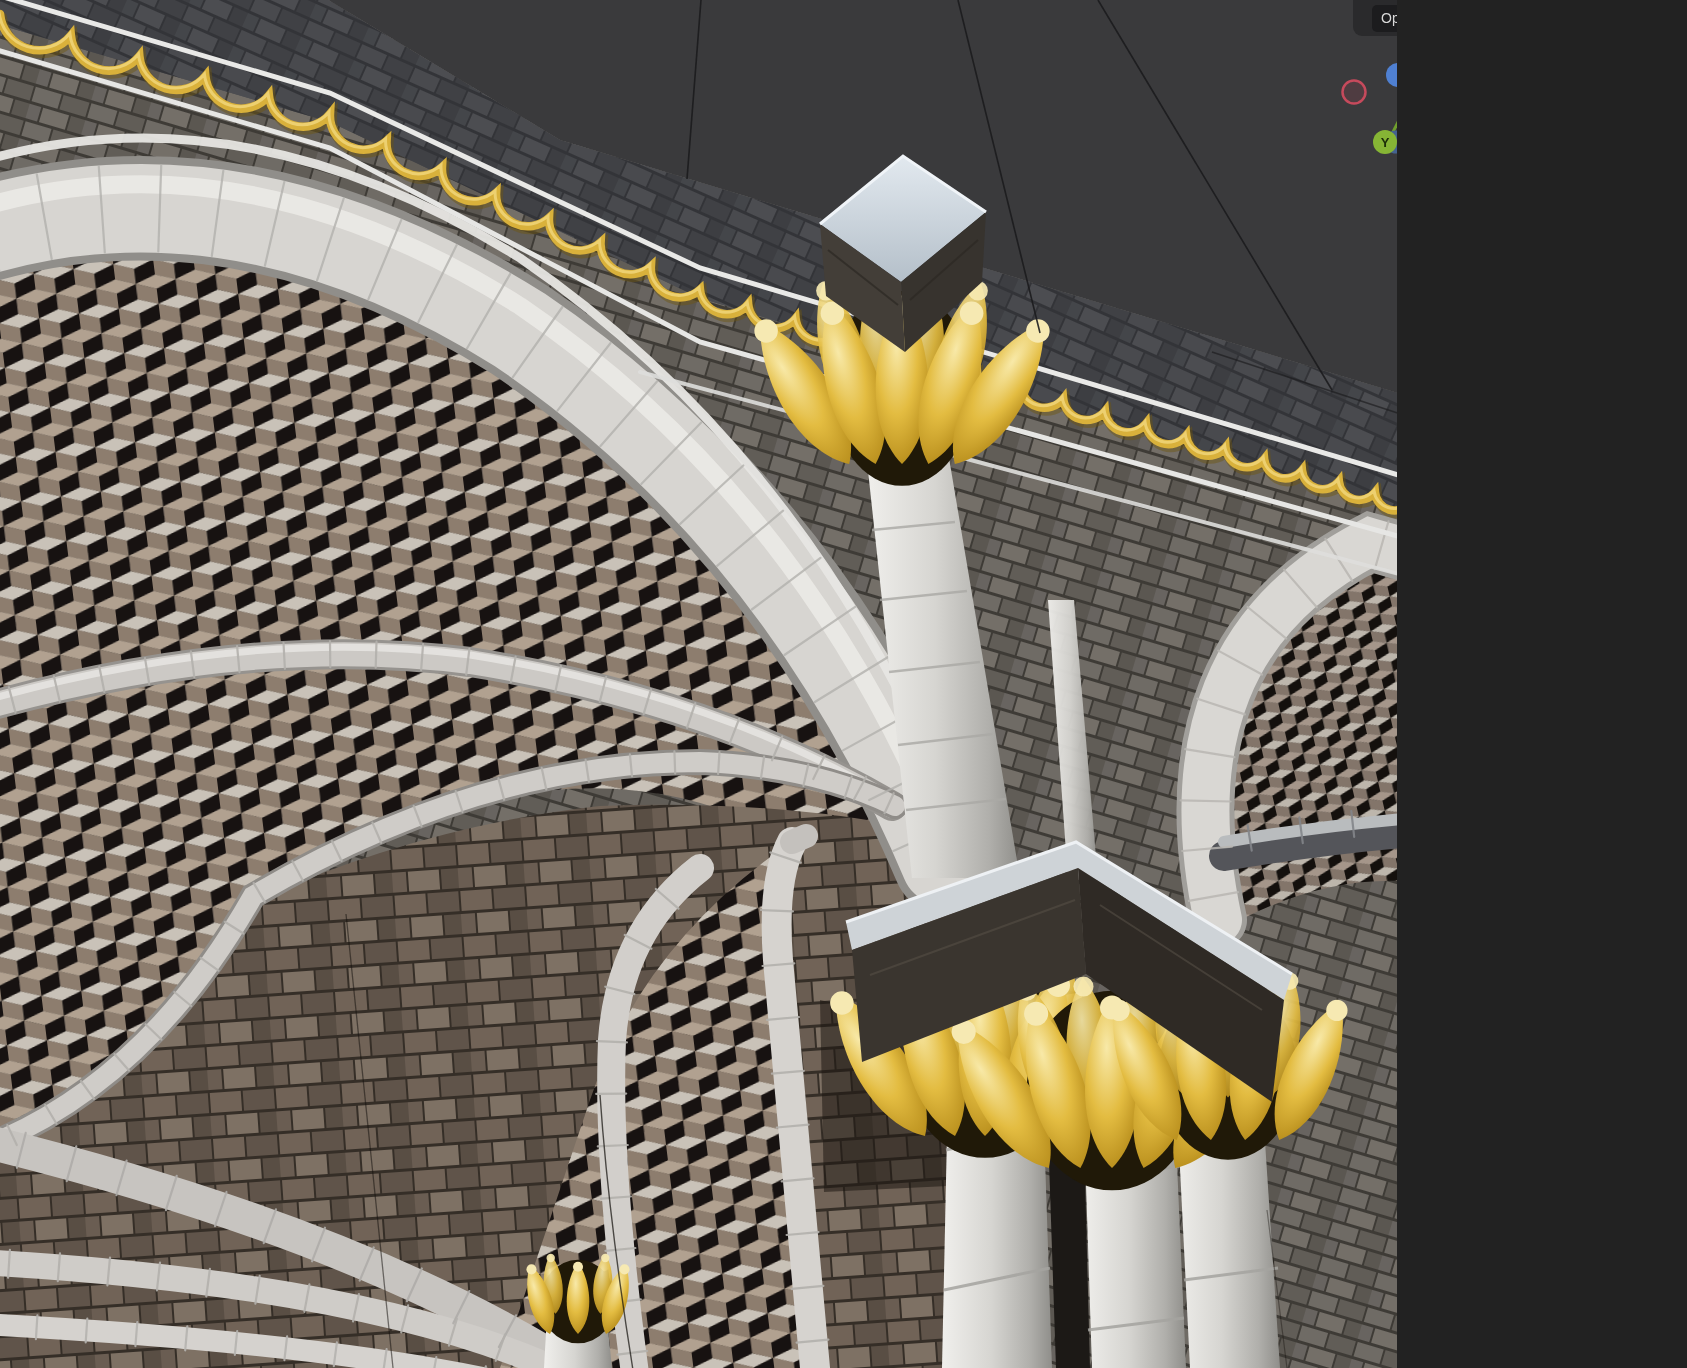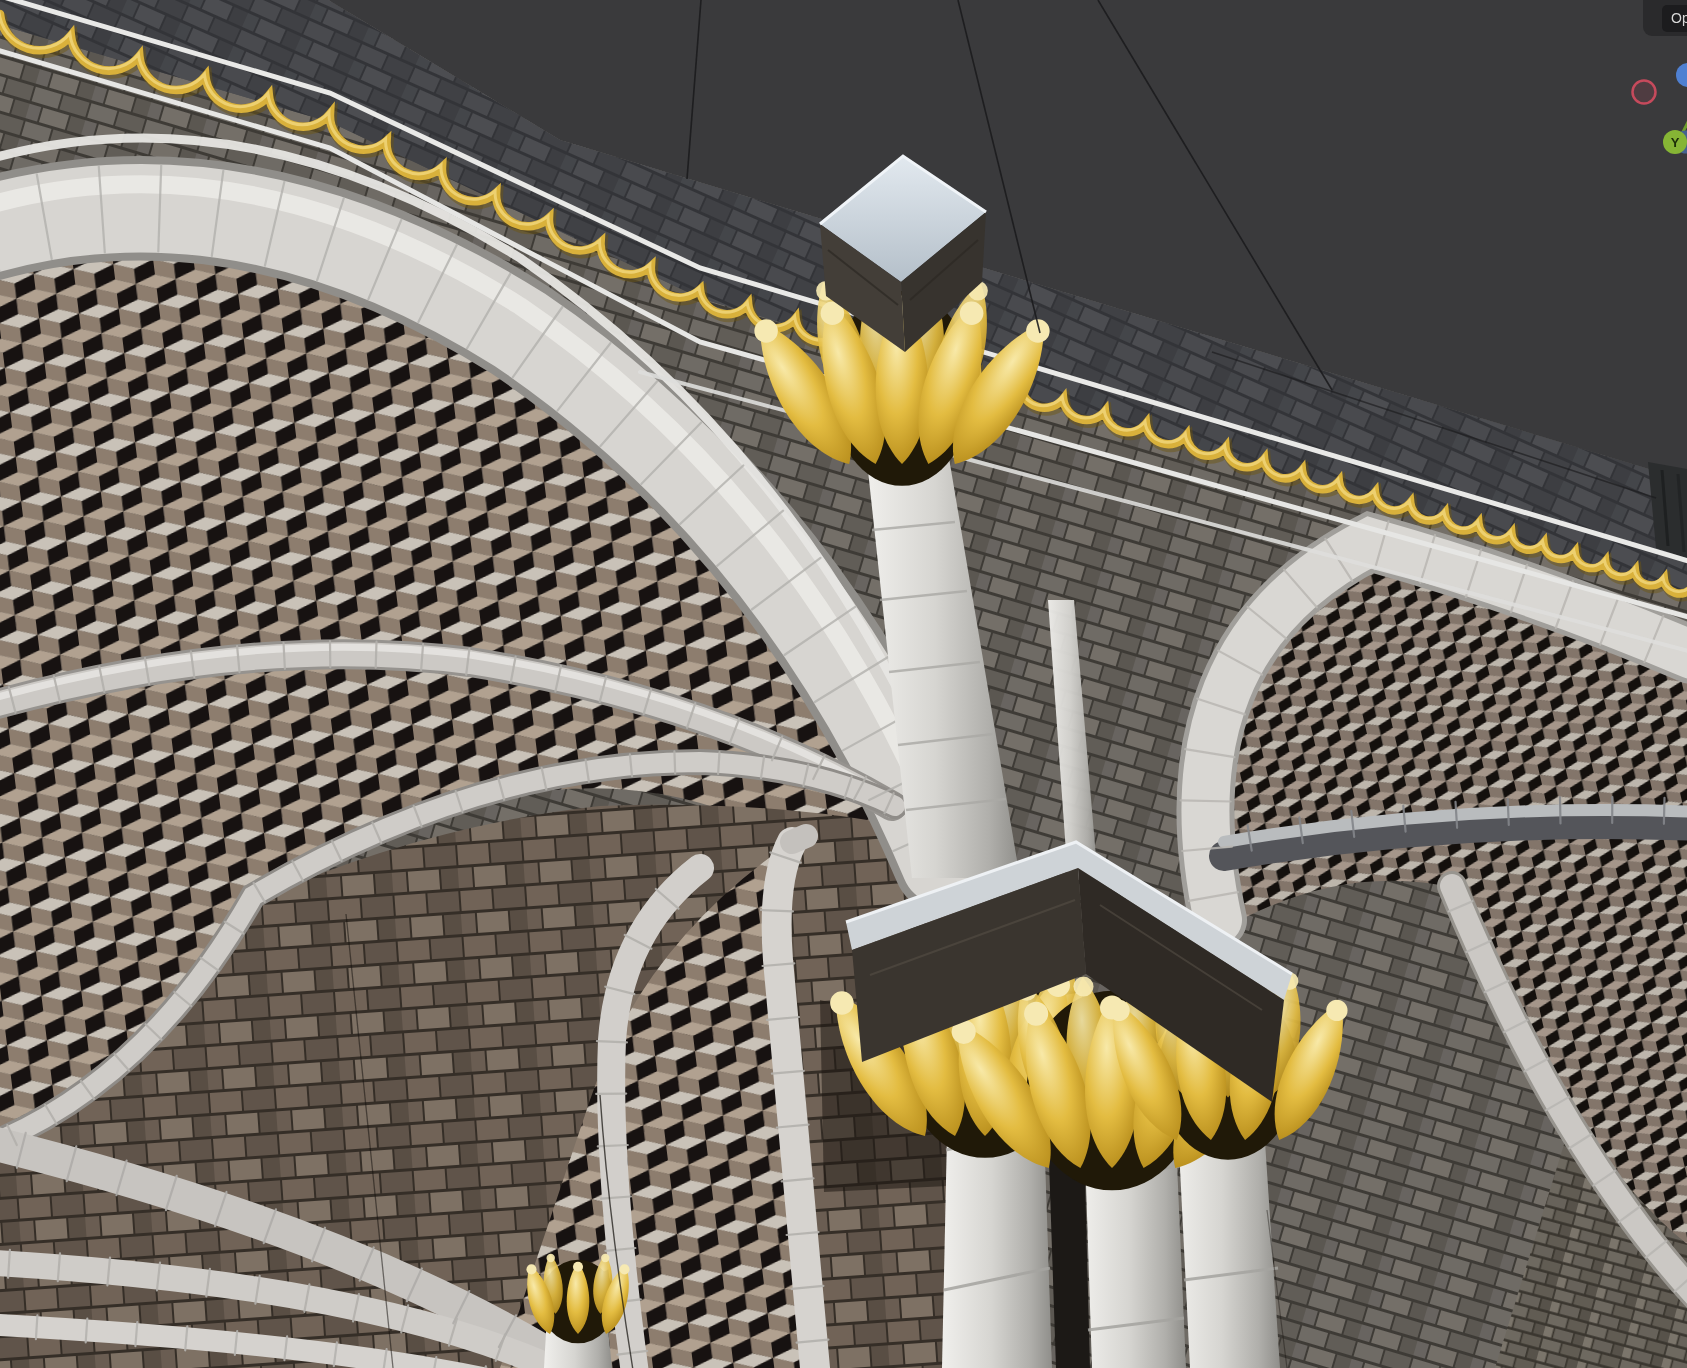--- a/index.html
+++ b/index.html
@@ -1,16 +1,16 @@
 <!DOCTYPE html>
 <html><head>
 <meta charset="utf-8">
 <style>
   html,body{margin:0;padding:0;background:#222;}
-  .stage{position:relative;width:1687px;height:1368px;overflow:hidden;background:#3a3a3c;
+  .stage{position:relative;width:1397px;height:1368px;overflow:hidden;background:#3a3a3c;
          font-family:"Liberation Sans",sans-serif;}
   .stage svg.scene{position:absolute;left:0;top:0;display:block;}
   
   .hdr-panel{position:absolute;top:0;right:0;width:44px;height:36px;background:#2a2a2c;
              border-bottom-left-radius:9px;}
   .opt-btn{position:absolute;top:5px;left:19px;height:27px;width:44px;background:#1c1c1e;
            border:none;border-radius:5px;color:#d9d9d9;font-size:14px;text-align:left;
            padding:0 0 0 9px;line-height:27px;font-family:"Liberation Sans",sans-serif;}
   .gizmo{position:absolute;top:0;right:0;width:120px;height:200px;pointer-events:none;}
 </style>

